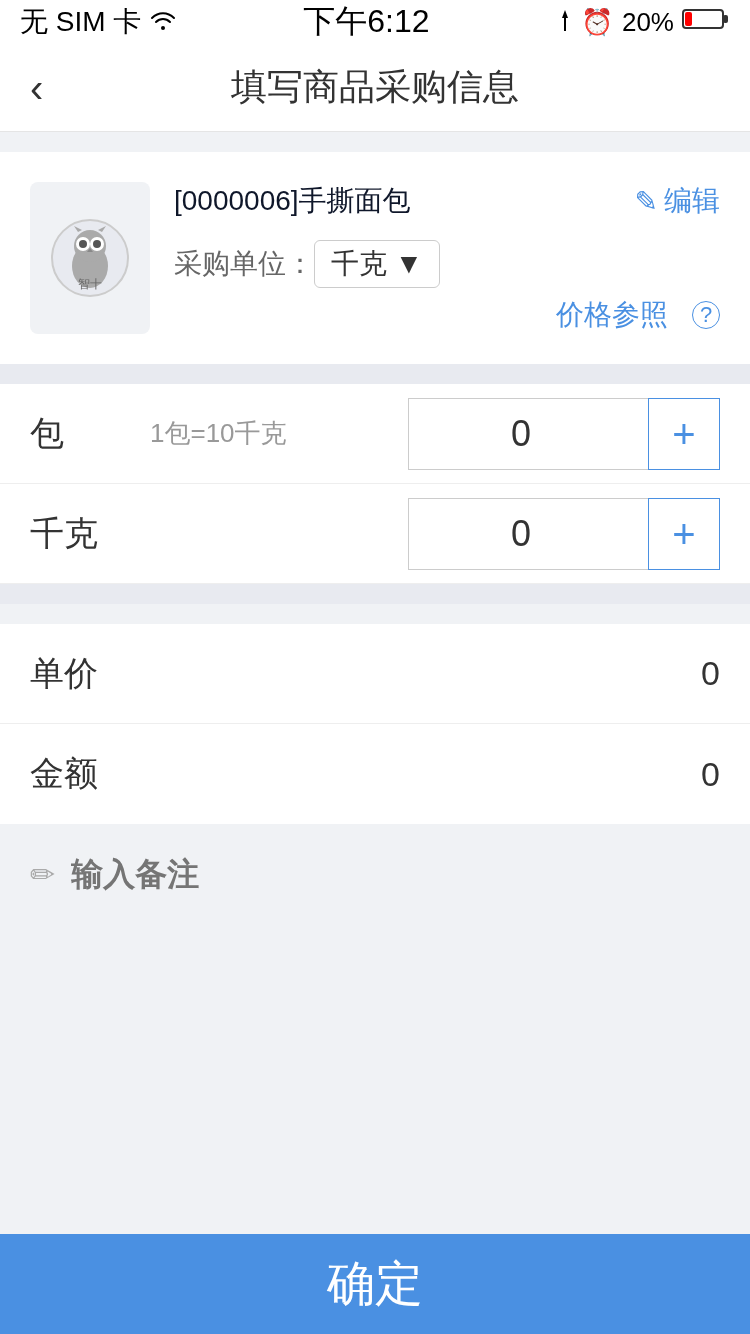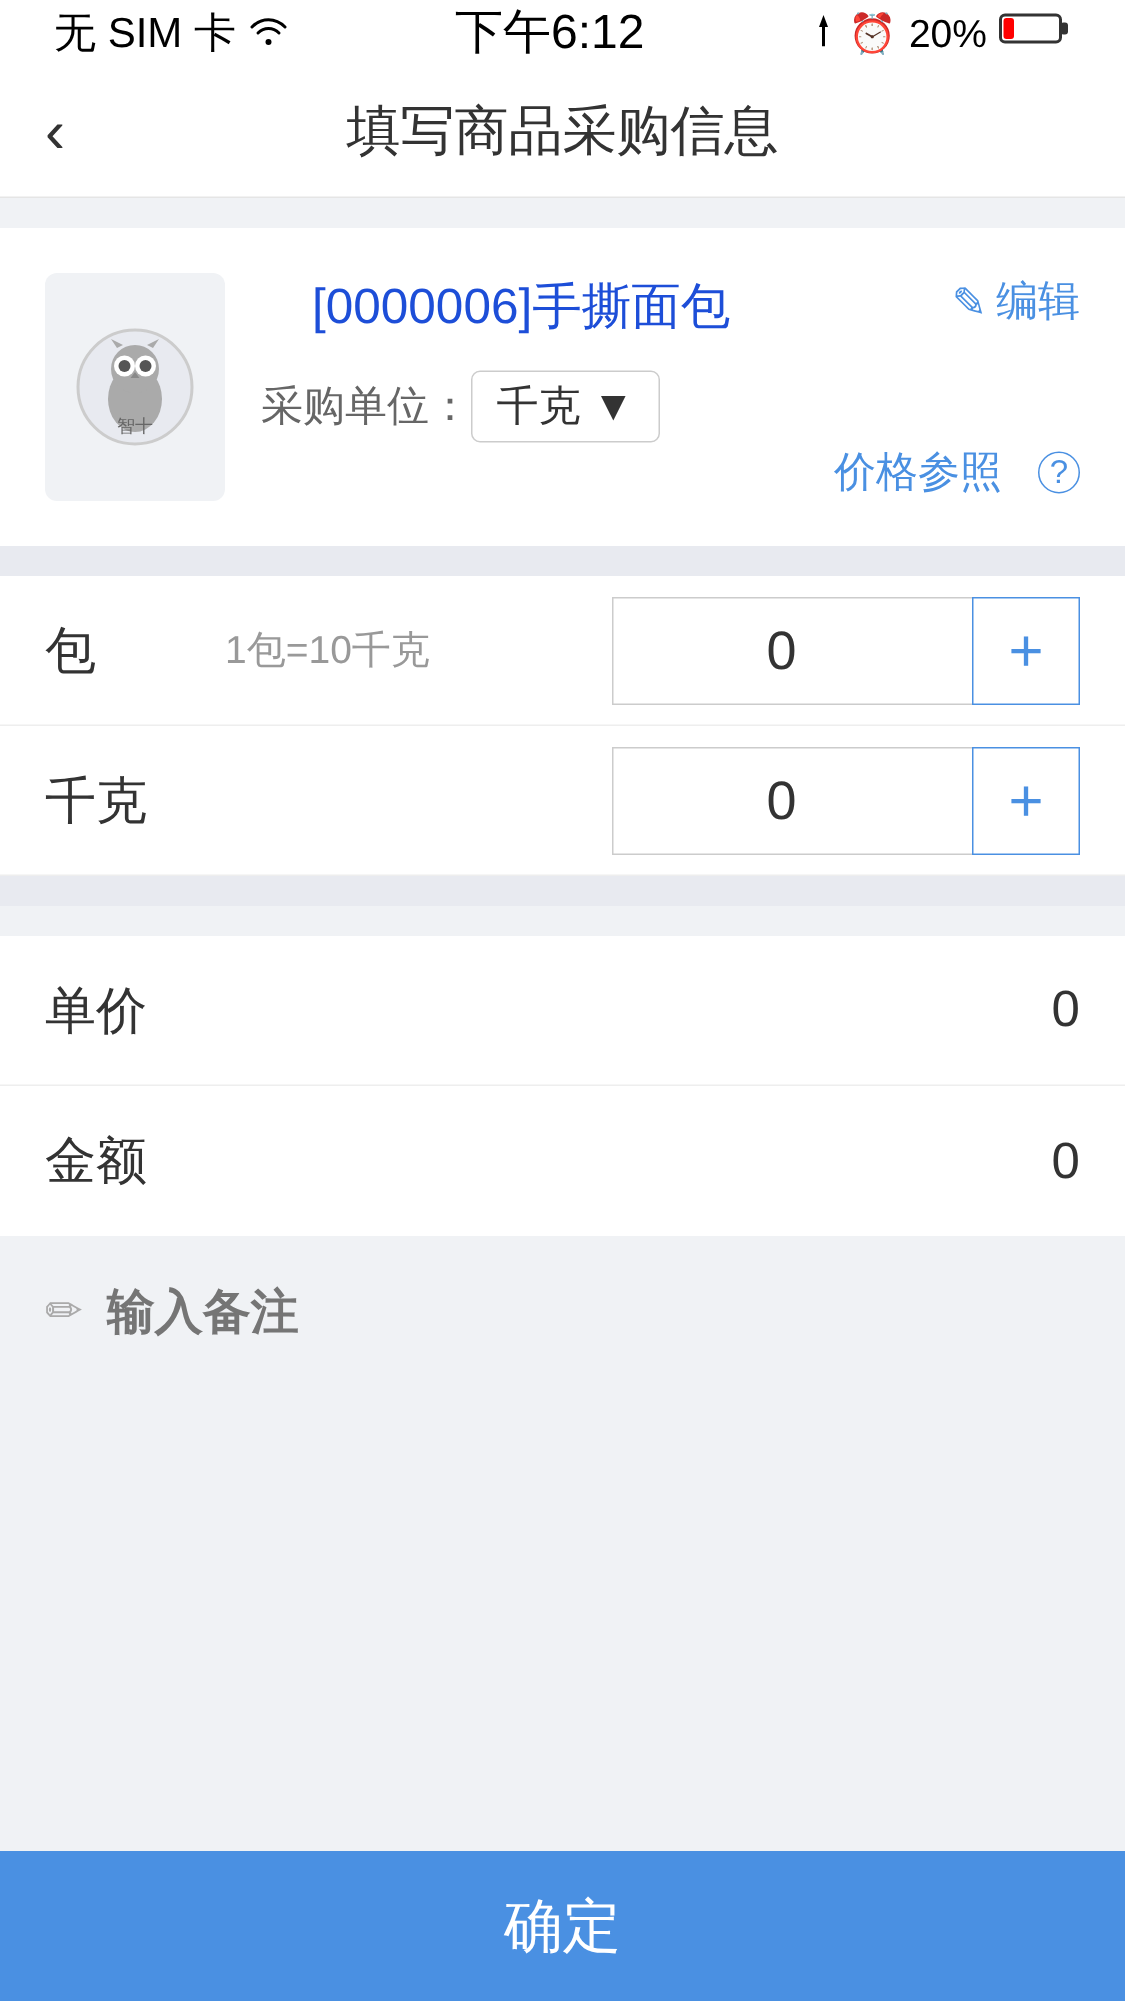--- a/index.html
+++ b/index.html
@@ -13,21 +13,21 @@
       color: #333;
     }
 
     
     .status-bar {
       height: 44px;
       background: #fff;
       display: flex;
       align-items: center;
       justify-content: space-between;
-      padding: 0 36px;
+      padding: 0 20px;
       font-size: 28px;
       color: #000;
     }
     .status-left {
       display: flex;
       align-items: center;
       gap: 8px;
       font-size: 28px;
     }
     .status-center {
@@ -83,25 +83,24 @@
       border-radius: 8px;
       display: flex;
       align-items: center;
       justify-content: center;
       flex-shrink: 0;
     }
     .product-info {
       flex: 1;
     }
     .product-name {
-      font-size: 33px;
-      color: #1d4ed8;
+      font-size: 28px;
+      color: #0f172a;
       font-weight: 500;
       margin-bottom: 20px;
-      margin-left: 34px;
     }
     .product-unit-row {
       display: flex;
       align-items: center;
       font-size: 28px;
       color: #666;
     }
     .unit-selector {
       border: 1px solid #ccc;
       border-radius: 6px;
@@ -258,21 +257,21 @@
 
     
     .confirm-btn {
       position: fixed;
       bottom: 0;
       left: 0;
       width: 750px;
       height: 100px;
       background: #4a90e2;
       color: #fff;
-      font-size: 39px;
+      font-size: 48px;
       border: none;
       cursor: pointer;
       display: flex;
       align-items: center;
       justify-content: center;
     }
 
     
     .content-wrapper {
       padding-bottom: 100px;

